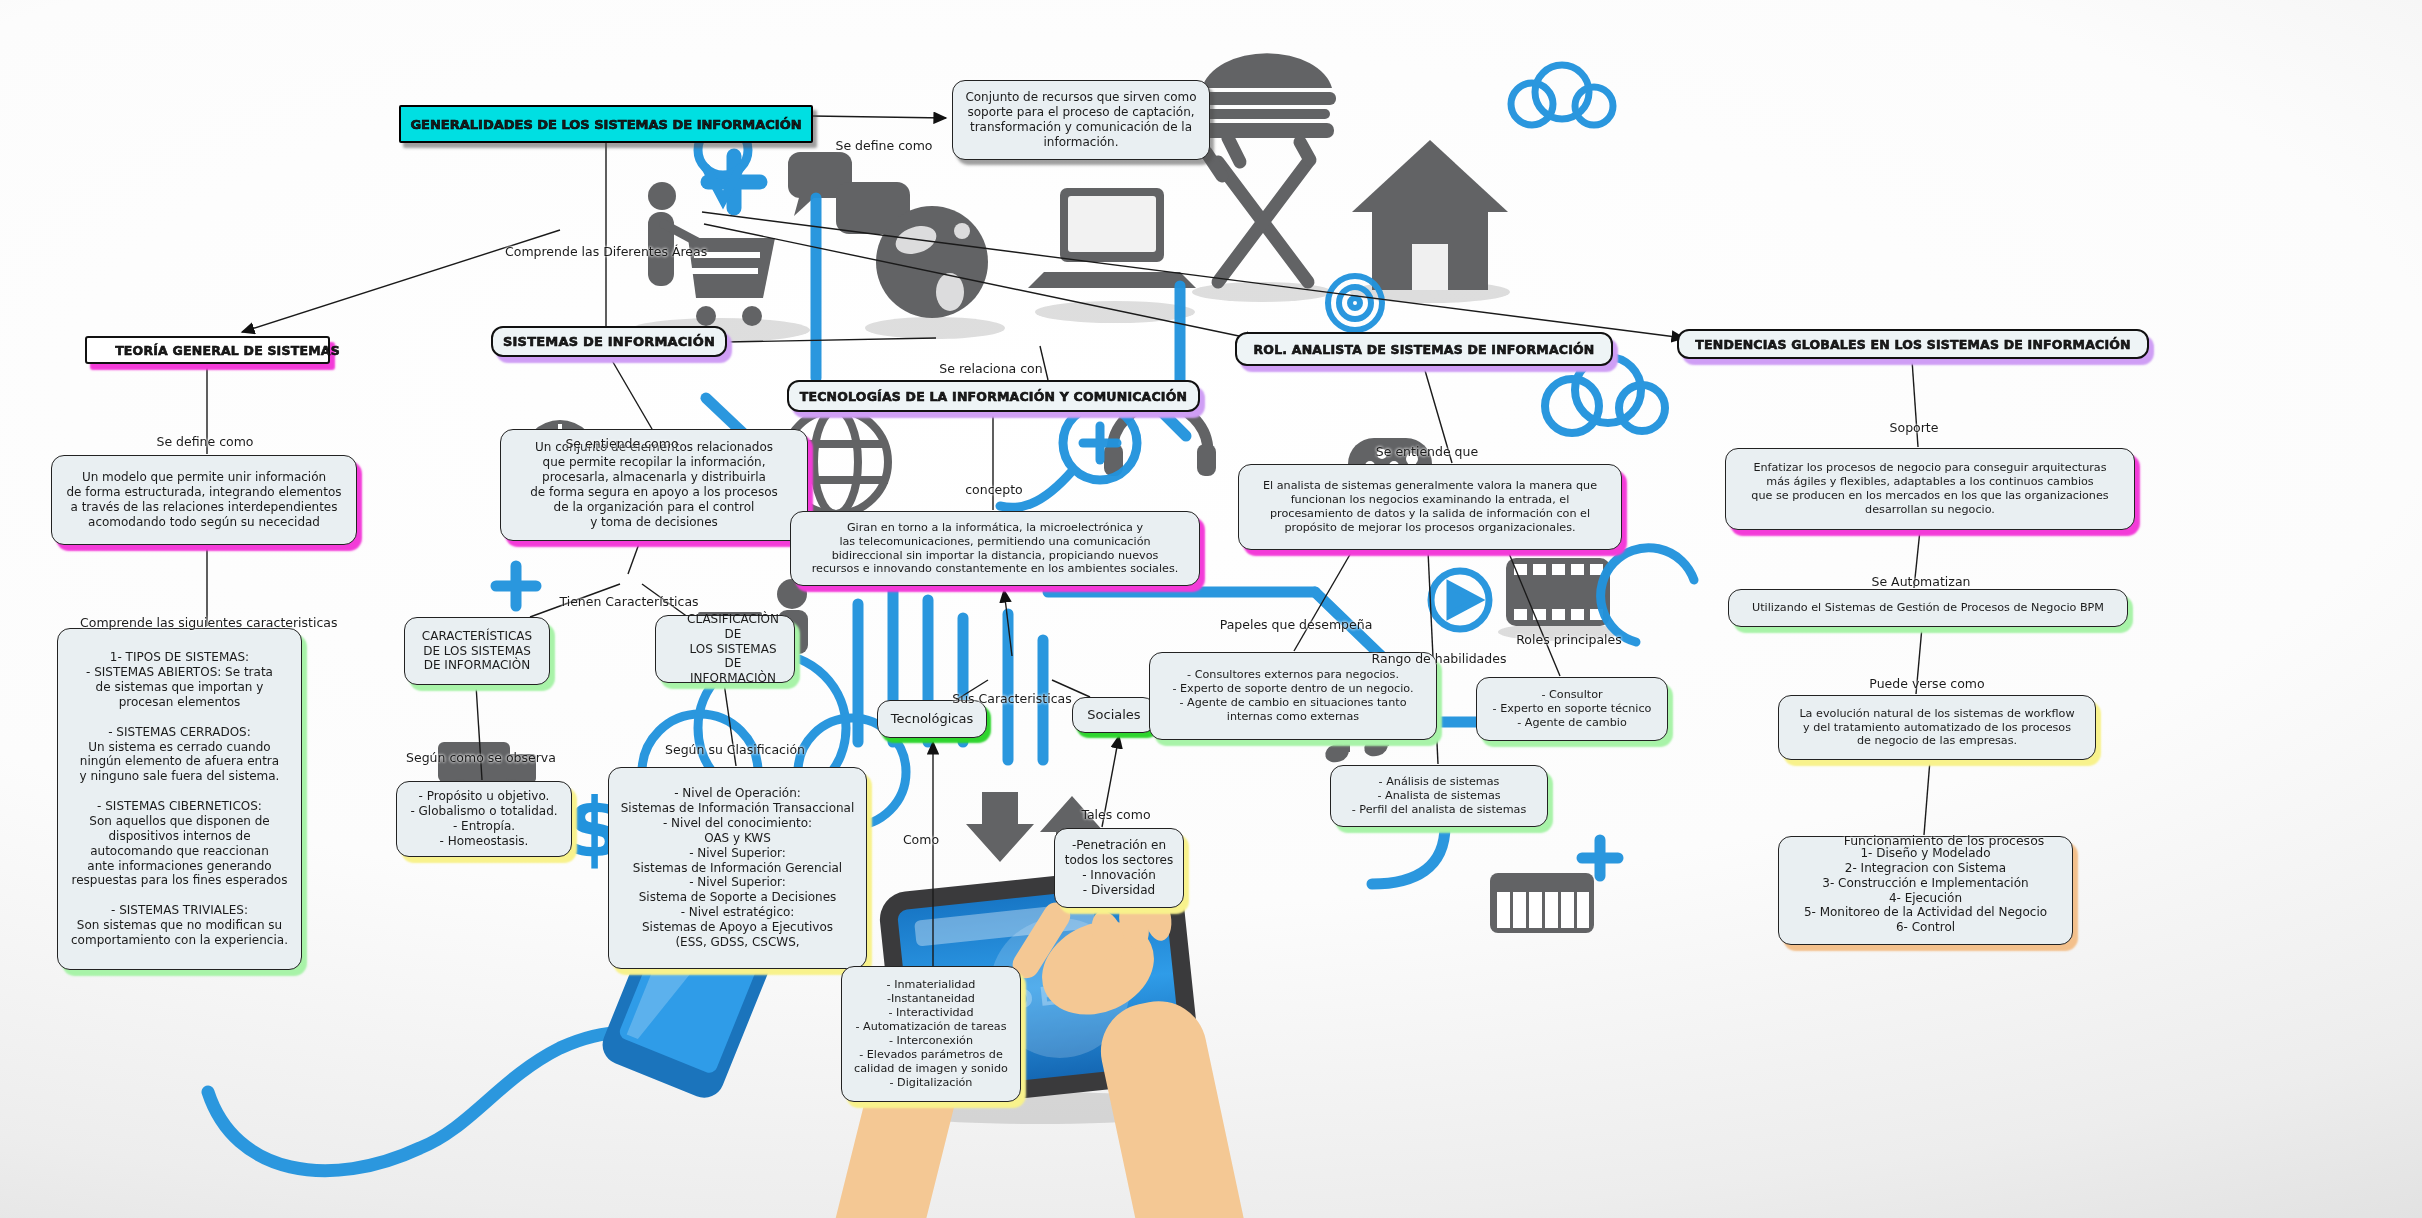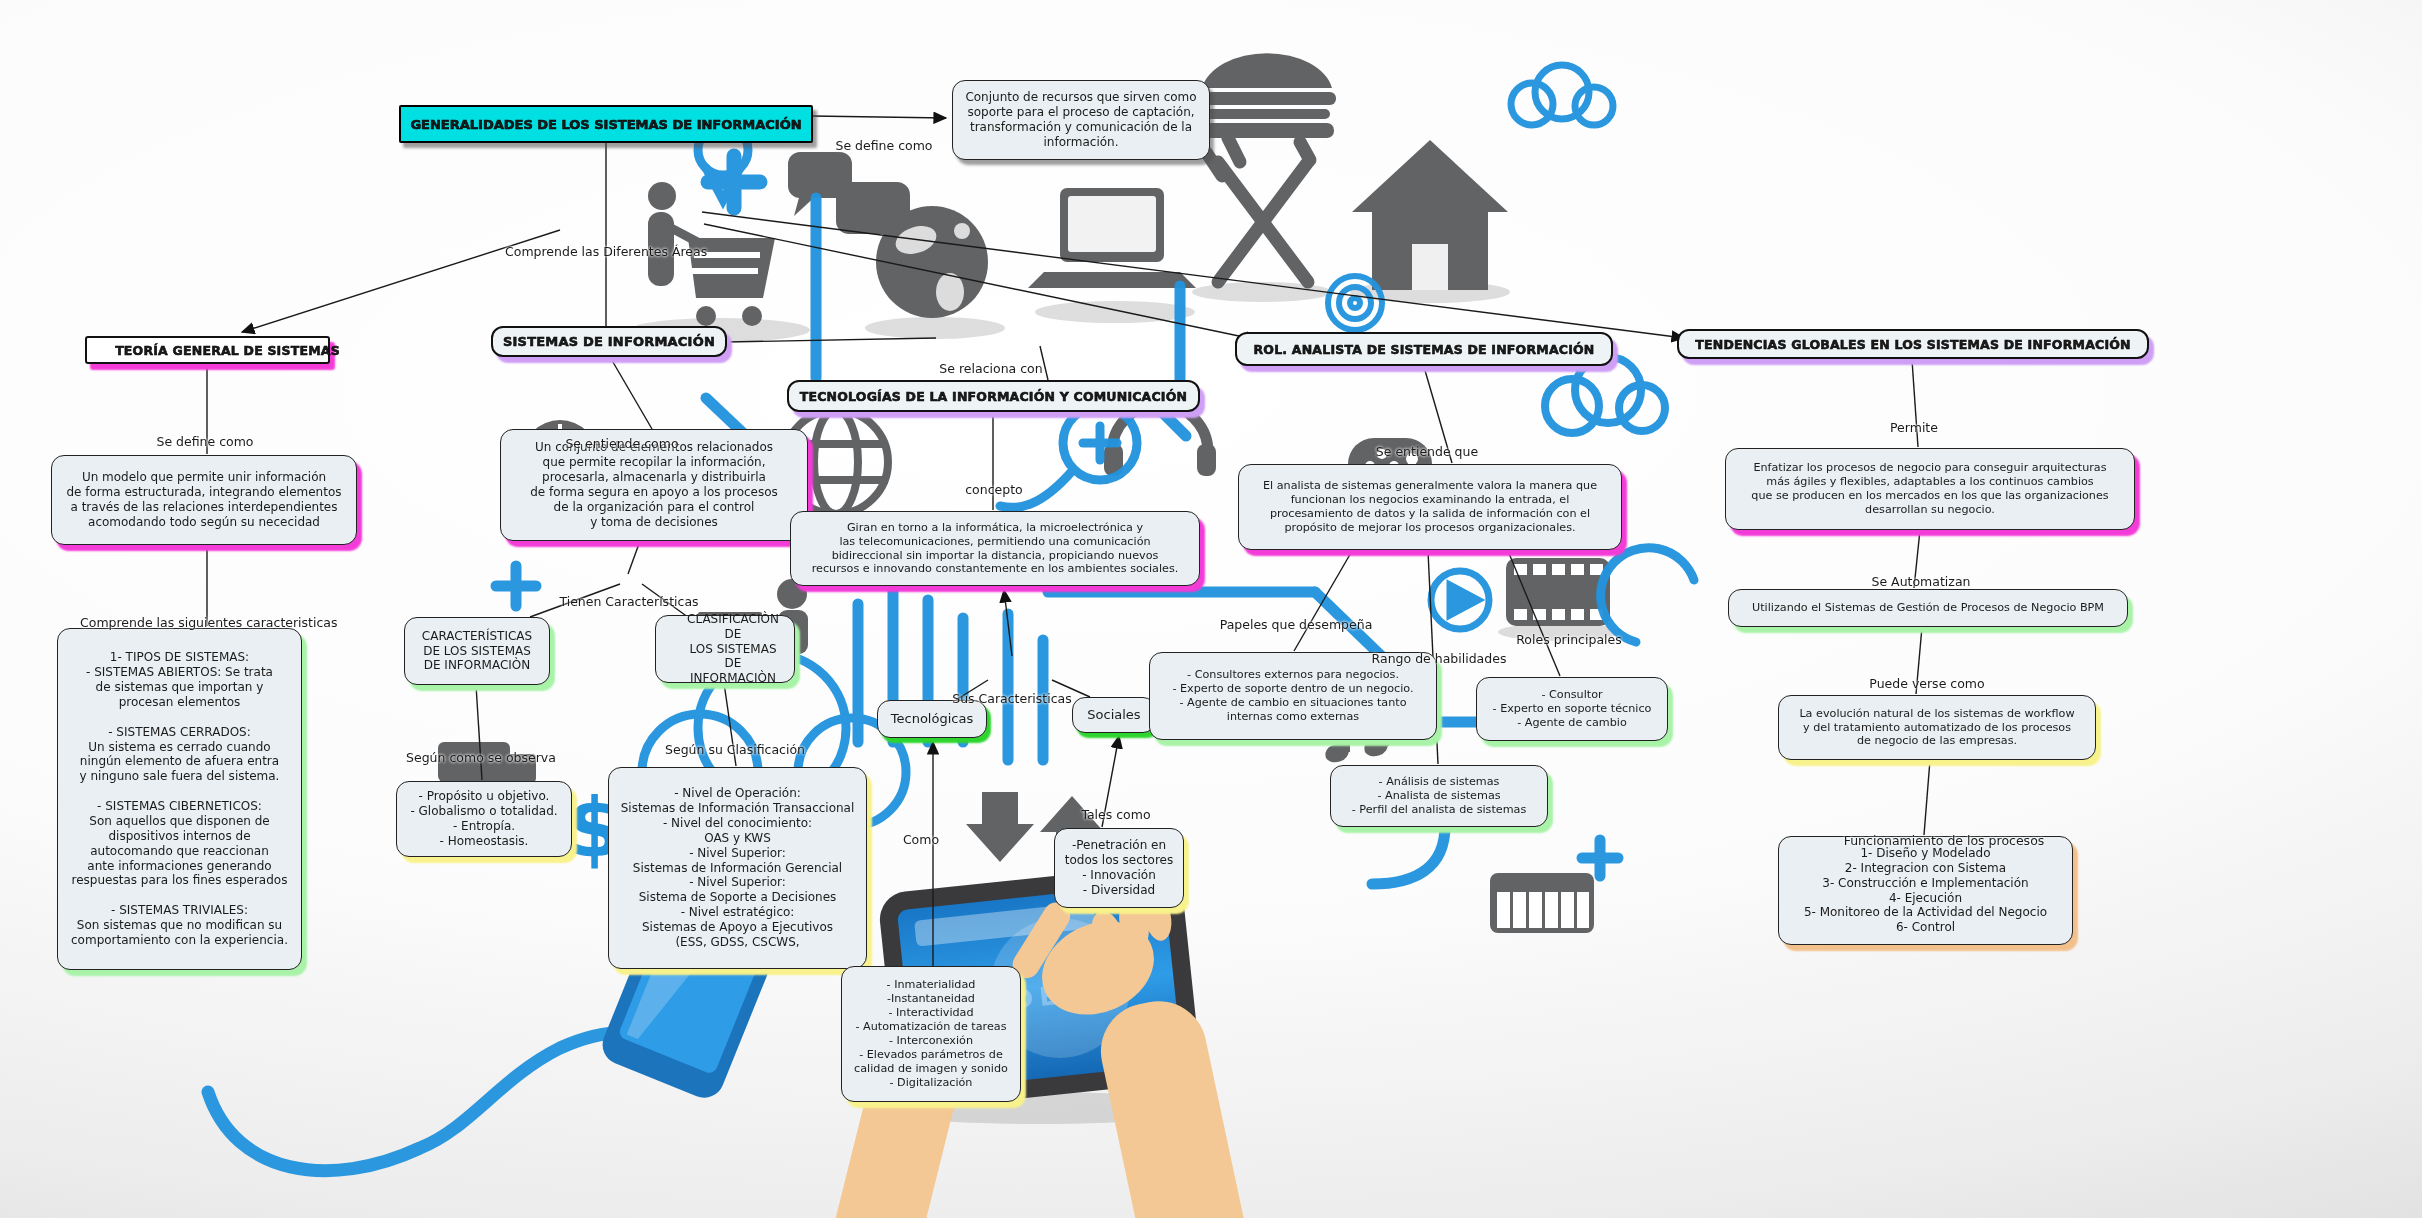--- a/index.html
+++ b/index.html
@@ -458,21 +458,21 @@
   <div class="mlabel" style="left:1364px;top:619px;width:150px;">Rango de habilidades</div>
   <div class="node box small sh-grn" style="left:1330px;top:765px;width:218px;height:62px;">- Análisis de sistemas
 - Analista de sistemas
 - Perfil del analista de sistemas</div>
   <div class="mlabel" style="left:1510px;top:600px;width:118px;">Roles principales</div>
   <div class="node box small sh-grn" style="left:1476px;top:677px;width:192px;height:64px;">- Consultor
 - Experto en soporte técnico
 - Agente de cambio</div>
 
   <div class="node heading sh-vio" style="left:1677px;top:329px;width:472px;height:30px;">TENDENCIAS GLOBALES EN LOS SISTEMAS DE INFORMACIÓN</div>
-  <div class="mlabel" style="left:1882px;top:388px;width:64px;">Permite</div>
+  <div class="mlabel" style="left:1882px;top:388px;width:64px;">Soporte</div>
   <div class="node box small sh-mag" style="left:1725px;top:448px;width:410px;height:82px;">Enfatizar los procesos de negocio para conseguir arquitecturas
 más ágiles y flexibles, adaptables a los continuos cambios
 que se producen en los mercados en los que las organizaciones
 desarrollan su negocio.</div>
   <div class="mlabel" style="left:1864px;top:542px;width:114px;">Se Automatizan</div>
   <div class="node box small sh-grn" style="left:1728px;top:589px;width:400px;height:38px;">Utilizando el Sistemas de Gestión de Procesos de Negocio BPM</div>
   <div class="mlabel" style="left:1862px;top:644px;width:130px;">Puede verse como</div>
   <div class="node box small sh-yel" style="left:1778px;top:695px;width:318px;height:65px;">La evolución natural de los sistemas de workflow
 y del tratamiento automatizado de los procesos
 de negocio de las empresas.</div>

